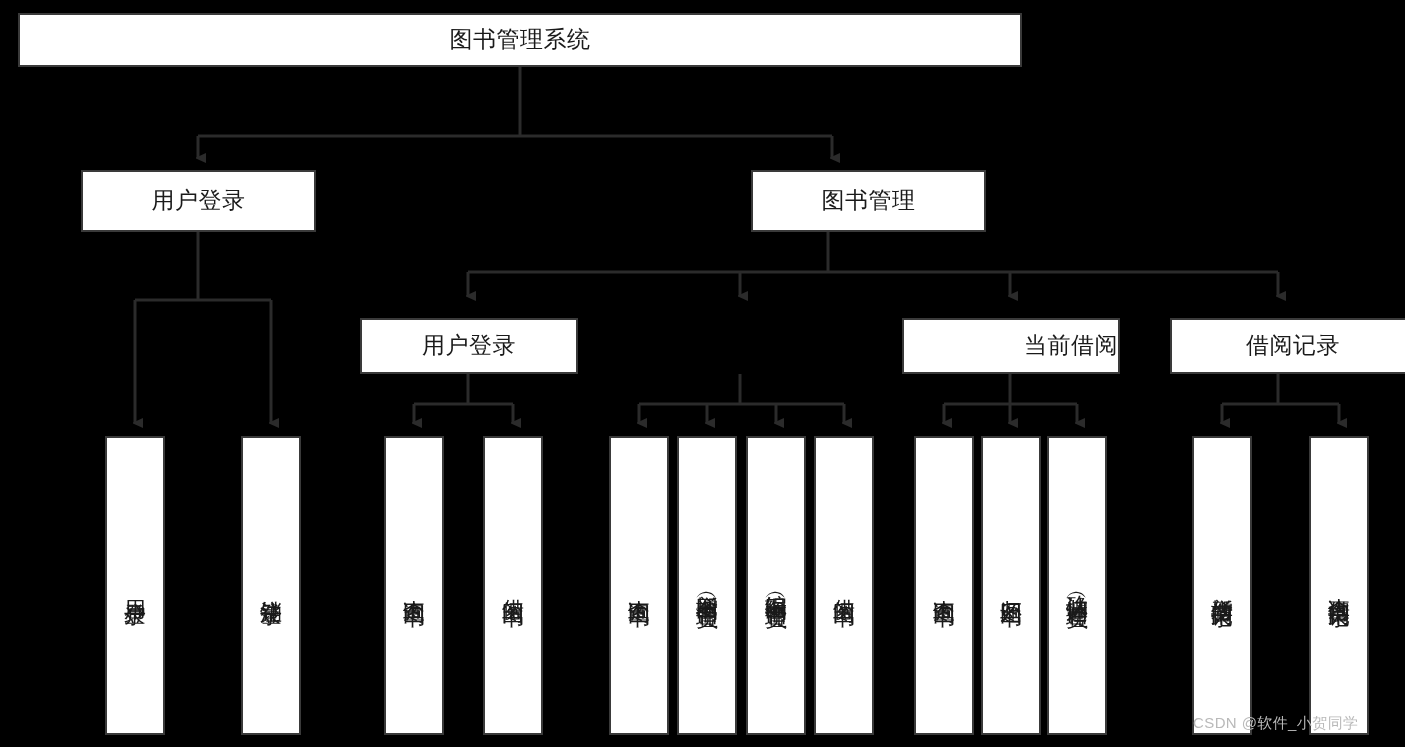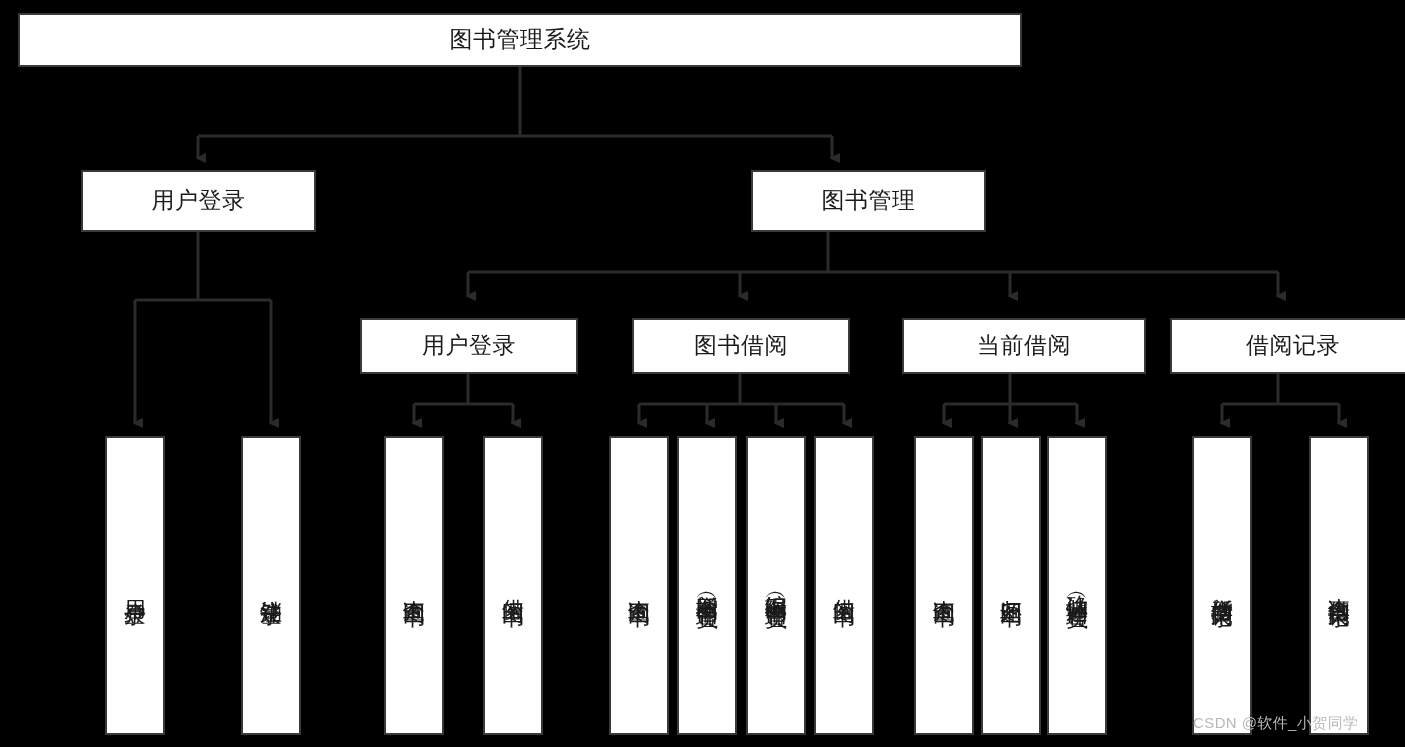--- a/index.html
+++ b/index.html
@@ -135,24 +135,21 @@
   <div class="node horiz" style="left:81px; top:170px; width:235px; height:62px;">
     <span class="lbl">用户登录</span>
   </div>
   <div class="node horiz" style="left:711px; top:170px; width:235px; height:62px;margin-left:40px;">
     <span class="lbl">图书管理</span>
   </div>
 
   <div class="node horiz" style="left:360px; top:318px; width:218px; height:56px;">
     <span class="lbl">用户登录</span>
   </div>
-  <div class="node horiz" style="left:632px; top:318px; width:218px; height:56px;">
-    <span class="lbl">图书借阅</span>
-  </div>
-  <div class="node horiz" style="left:902px; top:318px; width:244px; height:56px;">
+  <div class="node horiz" style="left:902px; top:318px; width:218px; height:56px;justify-content:flex-end;">
     <span class="lbl">当前借阅</span>
   </div>
   <div class="node horiz" style="left:1170px; top:318px; width:246px; height:56px;align-items:center;">
     <span class="lbl">借阅记录</span>
   </div>
 
   <div class="node vert" style="left:105px; top:436px; width:60px; height:299px;">
     <span class="lbl">用户登录</span>
   </div>
   <div class="node vert" style="left:241px; top:436px; width:60px; height:299px;">

